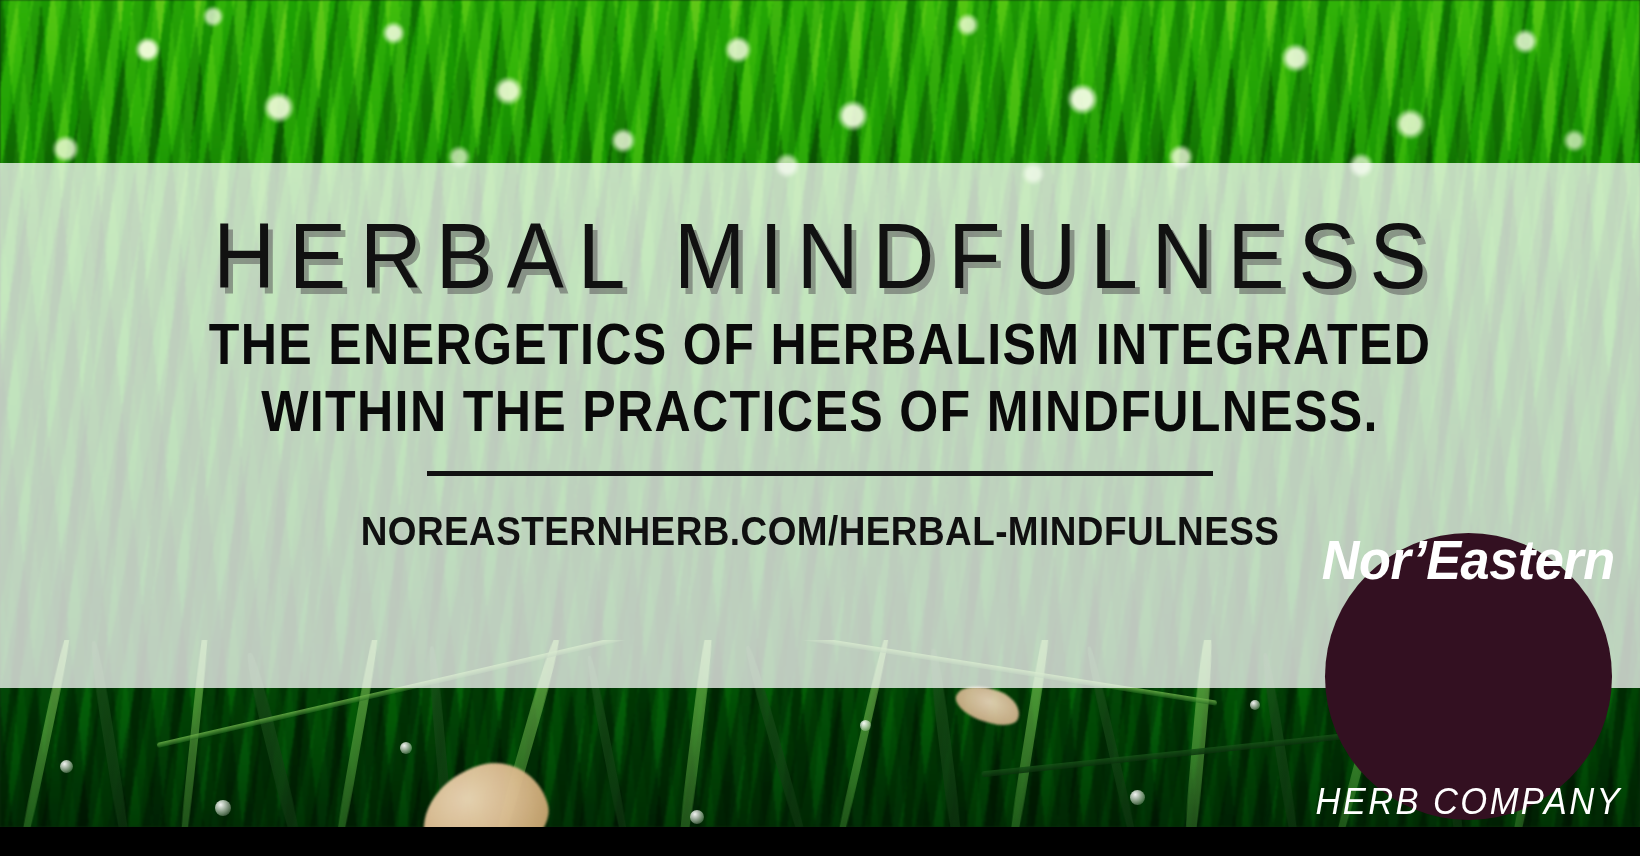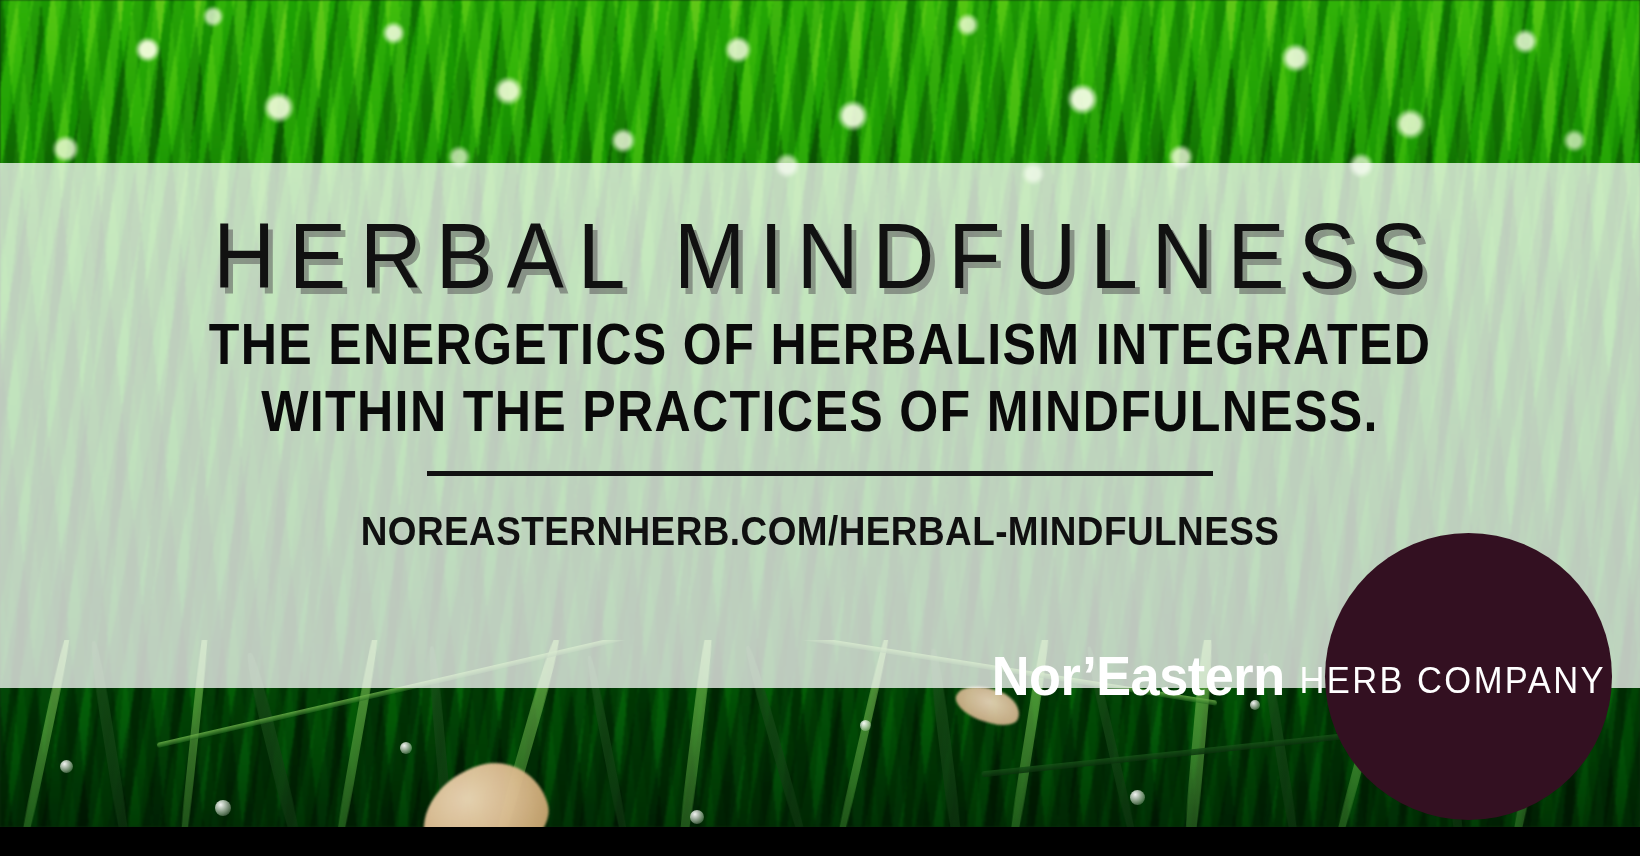--- a/index.html
+++ b/index.html
@@ -179,23 +179,24 @@
 
   
   .logo {
     position: absolute;
     left: 1325px;
     top: 533px;
     width: 287px;
     height: 287px;
     border-radius: 50%;
     display: flex;
-    flex-direction: row;
+    flex-direction: column;
     align-items: center;
-    justify-content: flex-end;
+    justify-content: space-between;
+    font-style: italic;
   }
   .logo-main {
     color: #fff;
     font-size: 55px;
     font-weight: 700;
     letter-spacing: -0.5px;
     line-height: 1;
     transform: scaleX(.95);
     font-family: "Liberation Sans Narrow", "Liberation Sans", sans-serif;
     white-space: nowrap;

